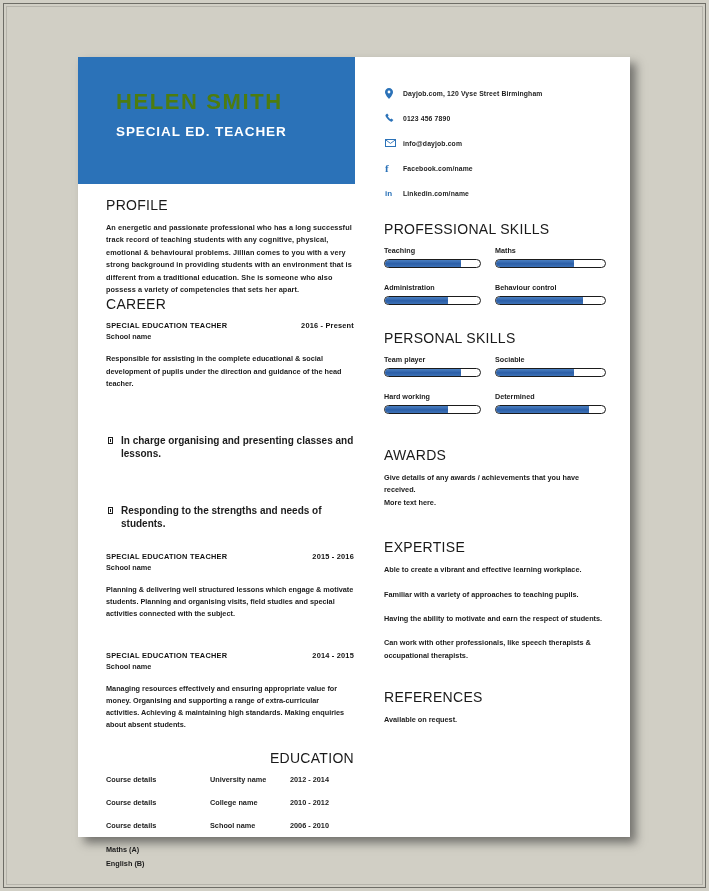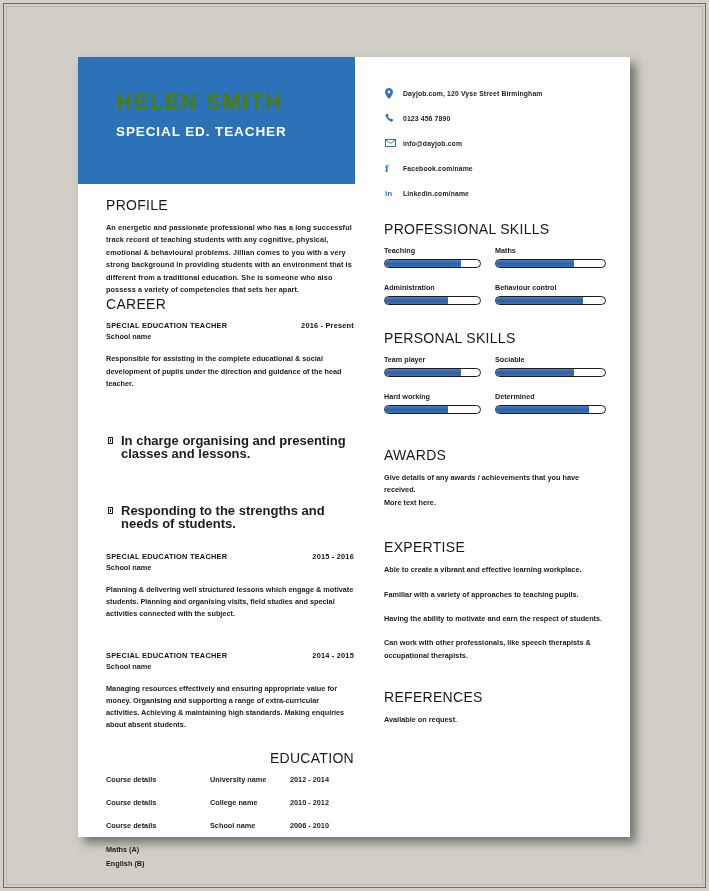--- a/index.html
+++ b/index.html
@@ -162,21 +162,21 @@
     color: #1c1c1c;
     font-weight: bold;
     margin-top: 12px;
   }
   ul.bullets {
     list-style: none;
     margin: 9px 0 0 0;
     padding: 0;
   }
   ul.bullets li {
-    font-size: 13px;
+    font-size: 10px;
     line-height: 13px;
     color: #1c1c1c;
     font-weight: bold;
     padding-left: 15px;
     position: relative;
     margin-top: 44px;
   }
   ul.bullets li .tofu {
     position: absolute;
     left: 2px;

